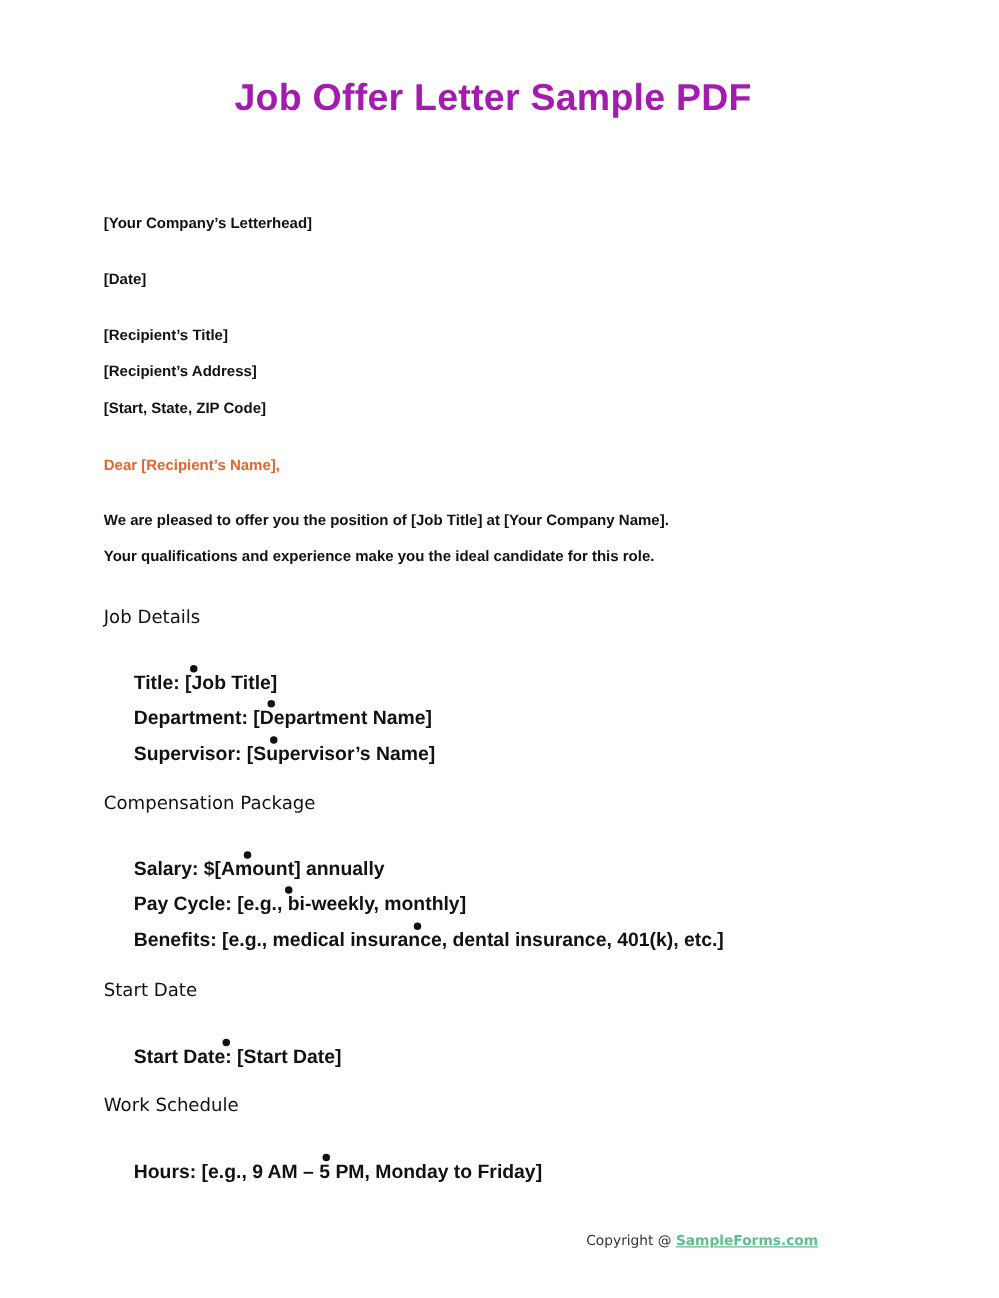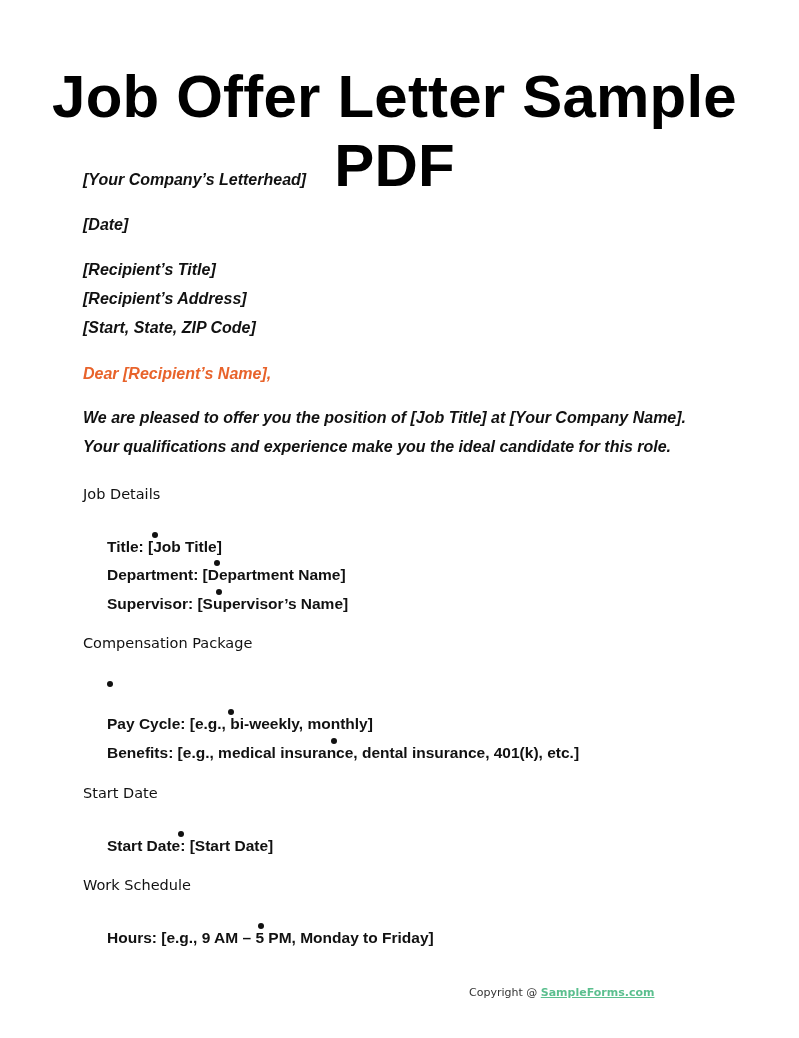--- a/index.html
+++ b/index.html
@@ -1,18 +1,18 @@
 <!DOCTYPE html>
 <html><head>
 <meta charset="utf-8">
 <style>
   html, body { margin: 0; padding: 0; background: #ffffff; }
   body { width: 799px; height: 1038px; position: relative; overflow: hidden; font-family: "Liberation Sans", sans-serif; color: #111; }
-  .title { position: absolute; left: 0; width: 789px; top: 62px; text-align: center; font-size: 60px; font-weight: bold; color: #000000; letter-spacing: 0.2px; }
-  .line { position: absolute; left: 83px; font-size: 16px; font-weight: bold; white-space: nowrap; font-style: italic; }
+  .title { position: absolute; left: 0; width: 789px; top: 62px; text-align: center; font-size: 30px; font-weight: bold; color: #a21caf; letter-spacing: 0.2px; }
+  .line { position: absolute; left: 83px; font-size: 12px; font-weight: bold; white-space: nowrap; }
   .heading { position: absolute; left: 83px; font-size: 15.5px; font-weight: normal; white-space: nowrap; font-family: "DejaVu Sans", sans-serif; font-size: 14.5px; }
   .greeting { color: #e8632b; text-align: center; }
   .bullet-item { position: absolute; left: 107px; font-size: 15.5px; font-weight: bold; white-space: nowrap; display: flex; align-items: center; flex-direction: column; }
   .bullet-dot { display: inline-block; width: 6px; height: 6px; border-radius: 50%; background: #111; margin-right: 18px; margin-top: 1px; }
   .footer { position: absolute; left: 469px; top: 986px; font-size: 11px; font-family: "DejaVu Sans", sans-serif; color: #333; white-space: nowrap; }
   .footer a { color: #5bbf8e; font-weight: bold; text-decoration: underline; }
 </style>
 </head>
 <body>
 
@@ -38,20 +38,21 @@
       <span>Department: [Department Name]</span>
     </div>
   <div class="bullet-item" style="top:588px">
       <span class="bullet-dot"></span>
       <span>Supervisor: [Supervisor’s Name]</span>
     </div>
 
   <div class="heading" style="top:635px">Compensation Package</div>
   <div class="bullet-item" style="top:680px">
       <span class="bullet-dot"></span>
+      <span>Salary: $[Amount] annually</span>
     </div>
   <div class="bullet-item" style="top:708px">
       <span class="bullet-dot"></span>
       <span>Pay Cycle: [e.g., bi-weekly, monthly]</span>
     </div>
   <div class="bullet-item" style="top:737px">
       <span class="bullet-dot"></span>
       <span>Benefits: [e.g., medical insurance, dental insurance, 401(k), etc.]</span>
     </div>
 

